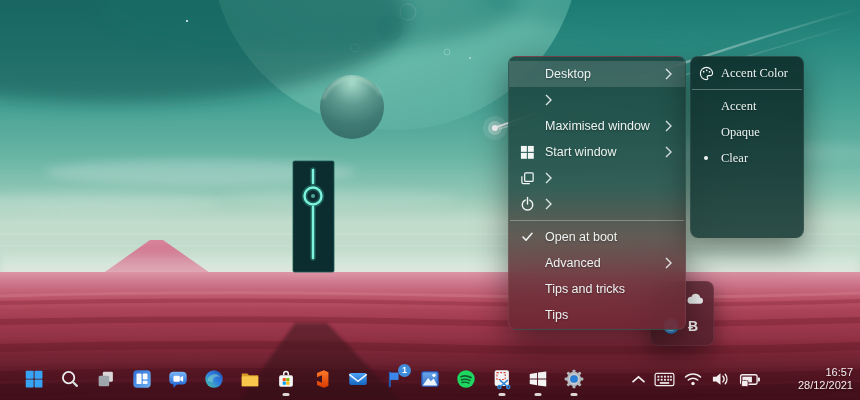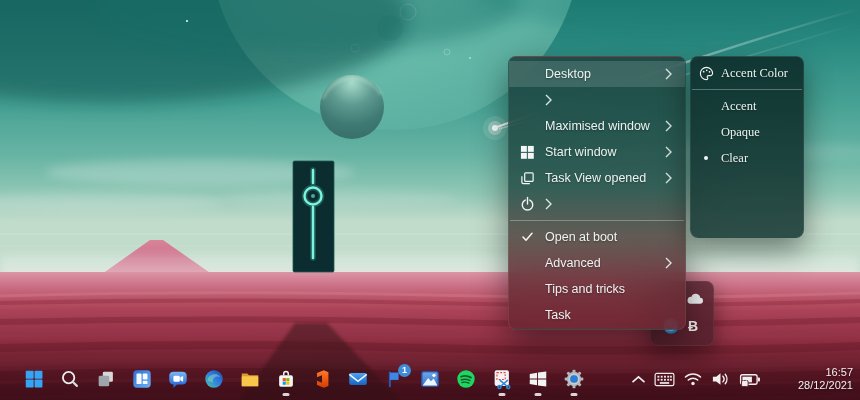--- a/index.html
+++ b/index.html
@@ -509,21 +509,20 @@
       </span>
     </div>
 
     <div class="menu-row">
       <span class="mi">
         <svg width="15" height="15" viewBox="0 0 16 16" fill="none" stroke="#f2f6f5" stroke-width="1.3">
           <rect x="5" y="2" width="9" height="9" rx="1"></rect>
           <path d="M2,5.5 v6.5 a1.5,1.5 0 0 0 1.5,1.5 h7"></path>
         </svg>
       </span>
-      <span>Task View opened</span>
       <span class="mc">
         <svg width="7" height="12" viewBox="0 0 7 12" fill="none">
             <path d="M1,1 L6,6 L1,11" stroke="#e9f1ef" stroke-width="1.4"></path>
           </svg>
       </span>
     </div>
 
     <div class="menu-row">
       <span class="mi">
         <svg width="15" height="16" viewBox="0 0 16 17" fill="none" stroke="#f2f6f5" stroke-width="1.5" stroke-linecap="round">
@@ -561,21 +560,21 @@
     </div>
 
     <div class="menu-row">
       <span class="mi"></span>
       <span>Tips and tricks</span>
       <span class="mc"></span>
     </div>
 
     <div class="menu-row">
       <span class="mi"></span>
-      <span>Task</span>
+      <span>Tips</span>
       <span class="mc"></span>
     </div>
   </div>
 
   <div class="submenu">
     <div class="sub-row">
       <span class="mi">
         <svg width="15" height="15" viewBox="0 0 16 16" fill="none">
           <path d="M8,1.5 a6.5,6.5 0 1 0 0,13 c1.6,0 1.6,-1.2 1,-2 c-.7,-.9 -.2,-2.2 1.2,-2.2 h1.8 a2.5,2.5 0 0 0 2.5,-2.5 A6.5,6.5 0 0 0 8,1.5 Z" stroke="#f2f6f5" stroke-width="1.2"></path>
           <circle cx="5" cy="6" r=".9" fill="#f2f6f5"></circle>

